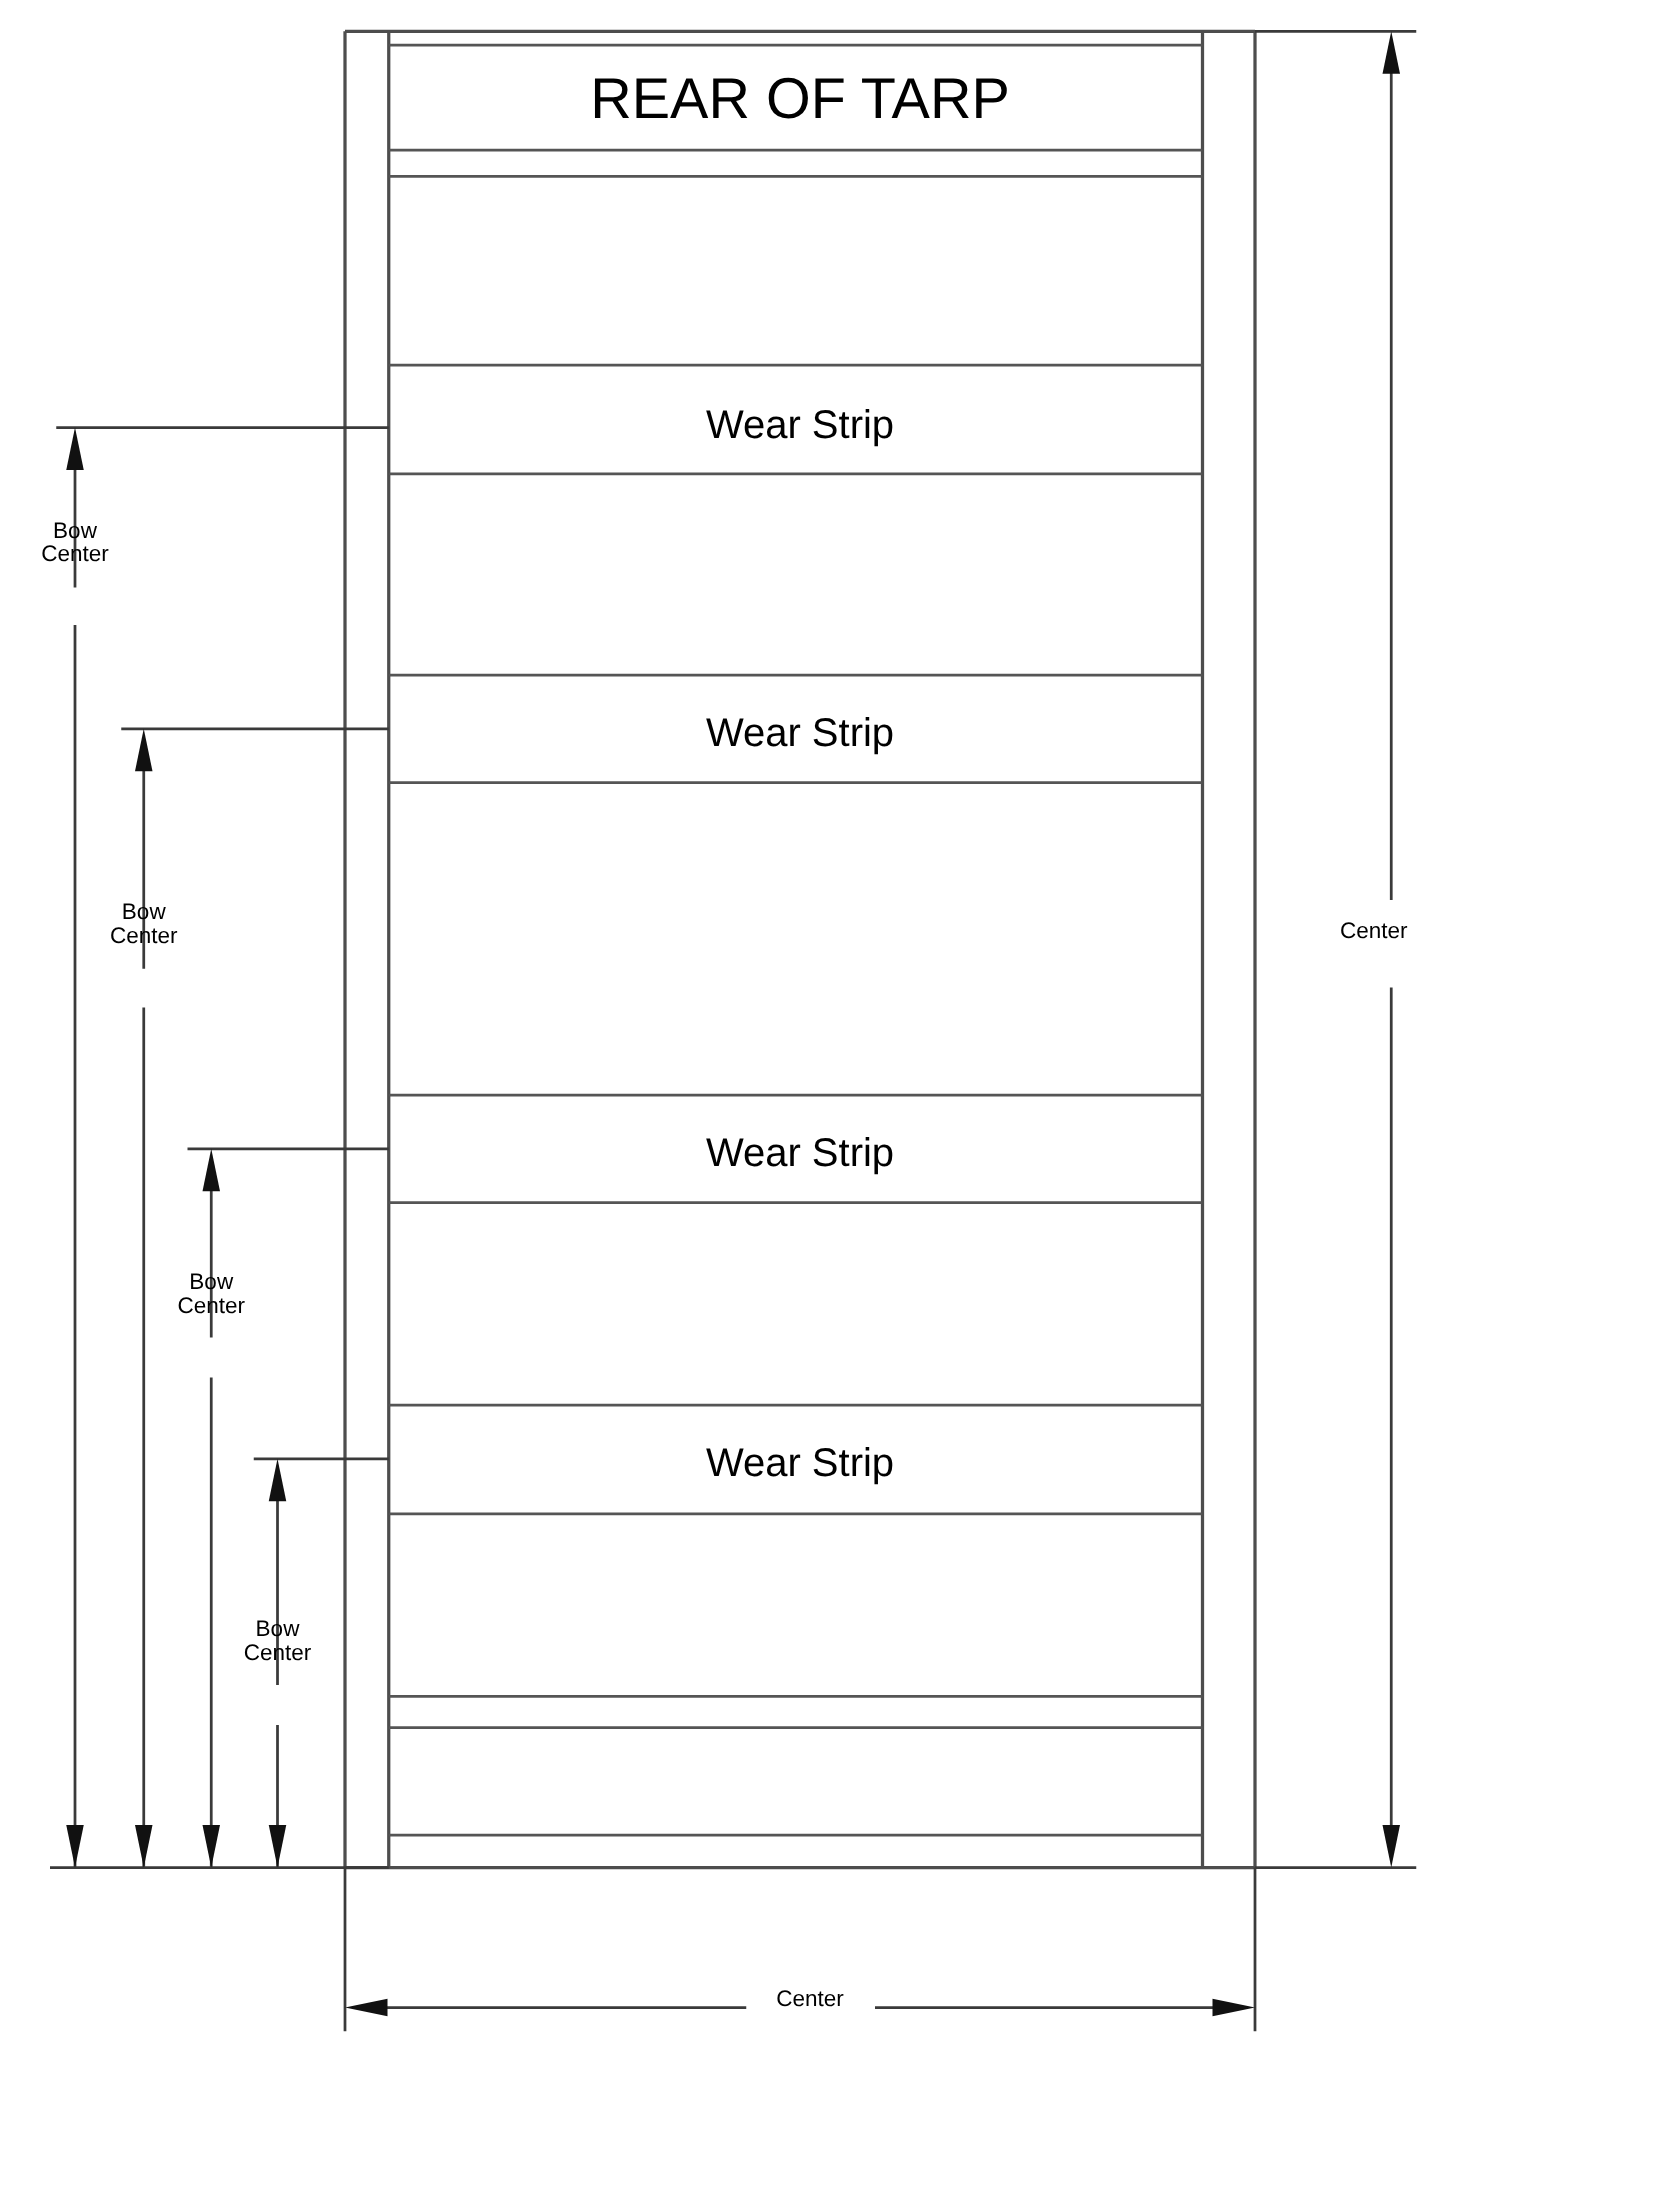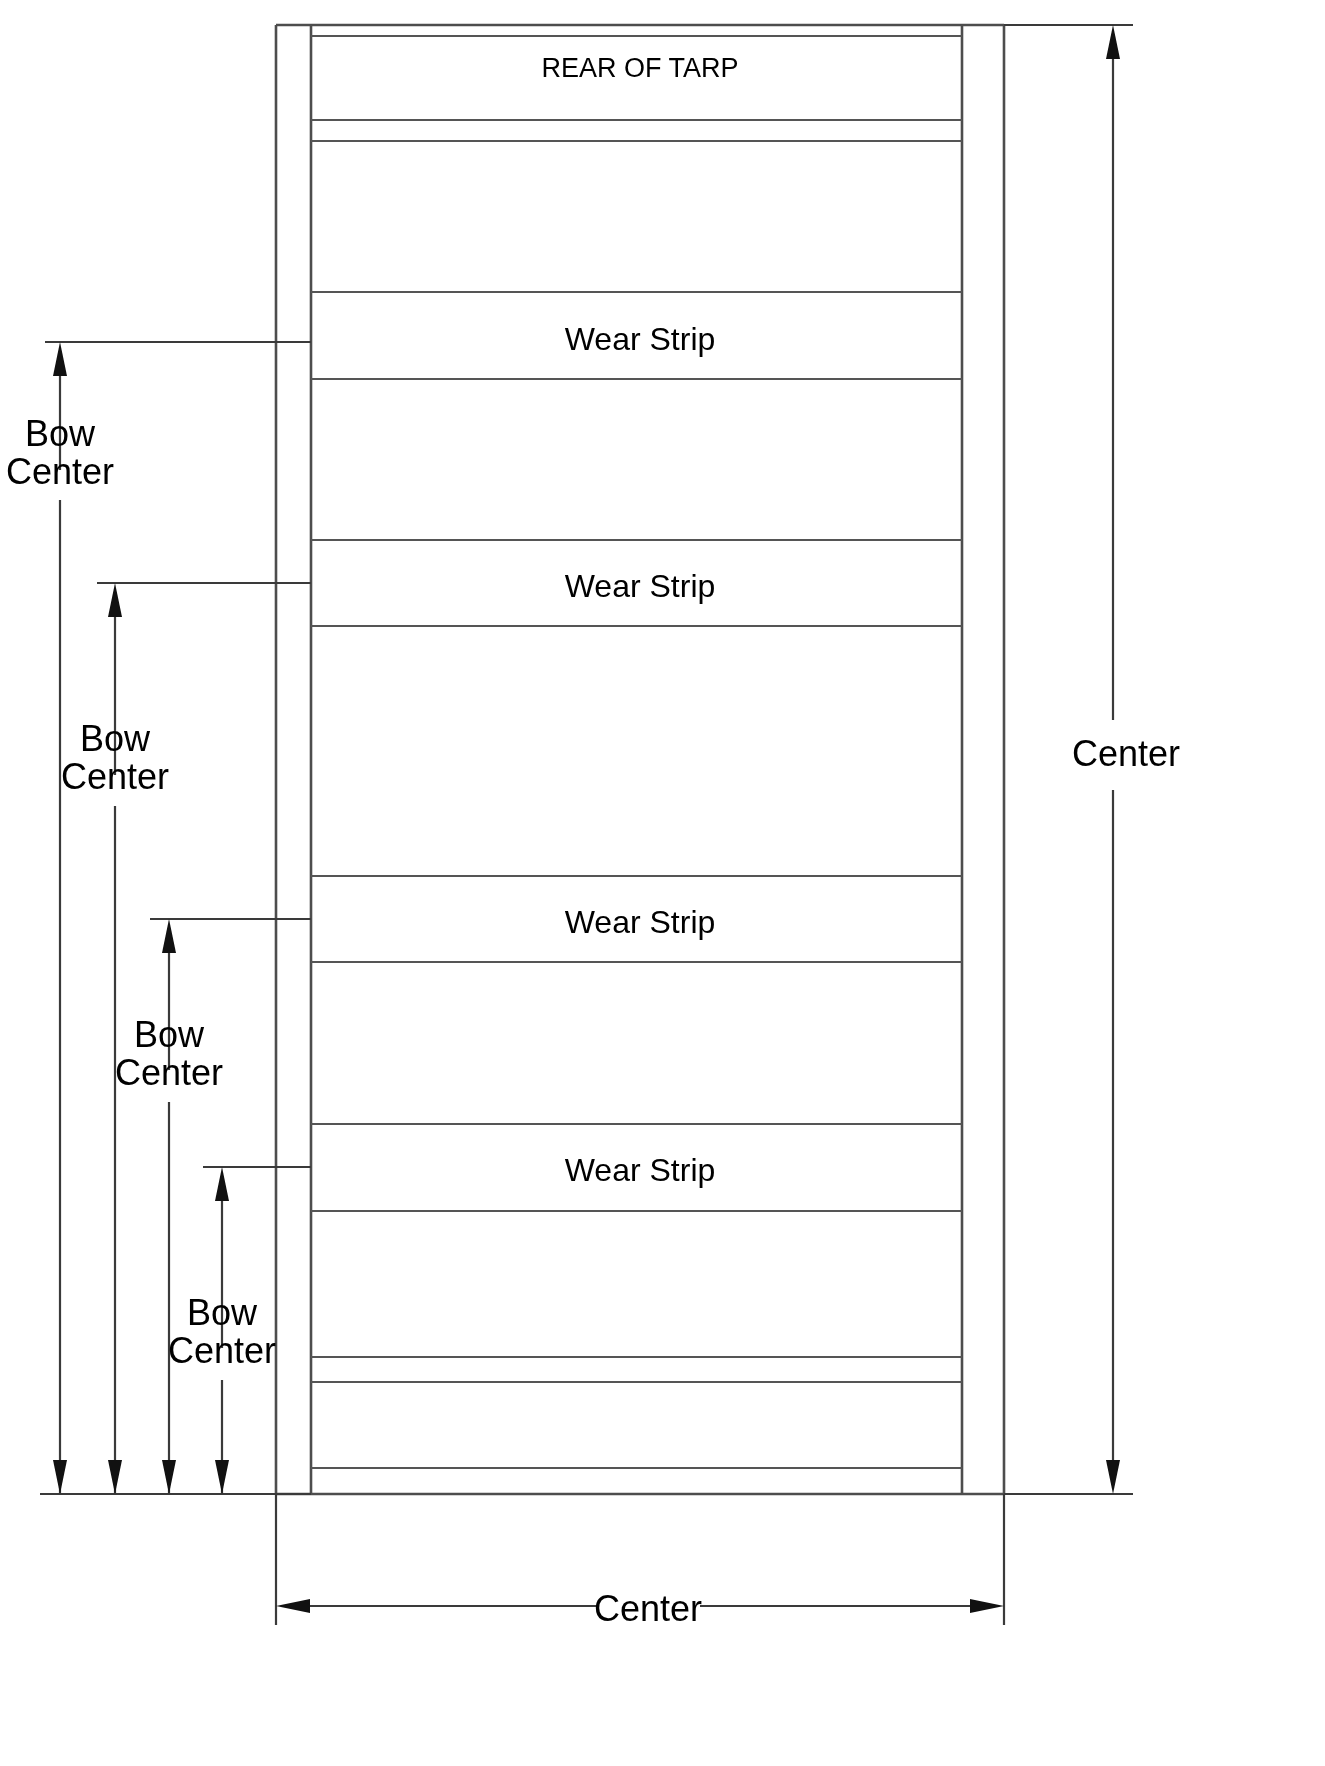--- a/index.html
+++ b/index.html
@@ -26,23 +26,23 @@
   .ln-thin { stroke: #555555; stroke-width: 2.2; fill: none; }
   .dim { stroke: #3a3a3a; stroke-width: 2.2; fill: none; }
   .dimhead { fill: #111111; stroke: none; }
   .txt {
     position: absolute;
     color: #000000;
     font-family: "Liberation Sans", sans-serif;
     white-space: nowrap;
     line-height: 1.06;
   }
-  .txt-big { font-size: 27px; }
+  .txt-big { font-size: 46px; }
   .txt-med { font-size: 32px; }
-  .txt-dim { font-size: 36px; text-align: center; }
+  .txt-dim { font-size: 18px; text-align: center; }
   .txt-center { text-align: center; transform: translateX(-50%); }
 </style>
 </head>
 <body>
 
 <div id="canvas">
 
   <svg id="diagram" viewBox="0 0 1325 1766">
 
     <g>

